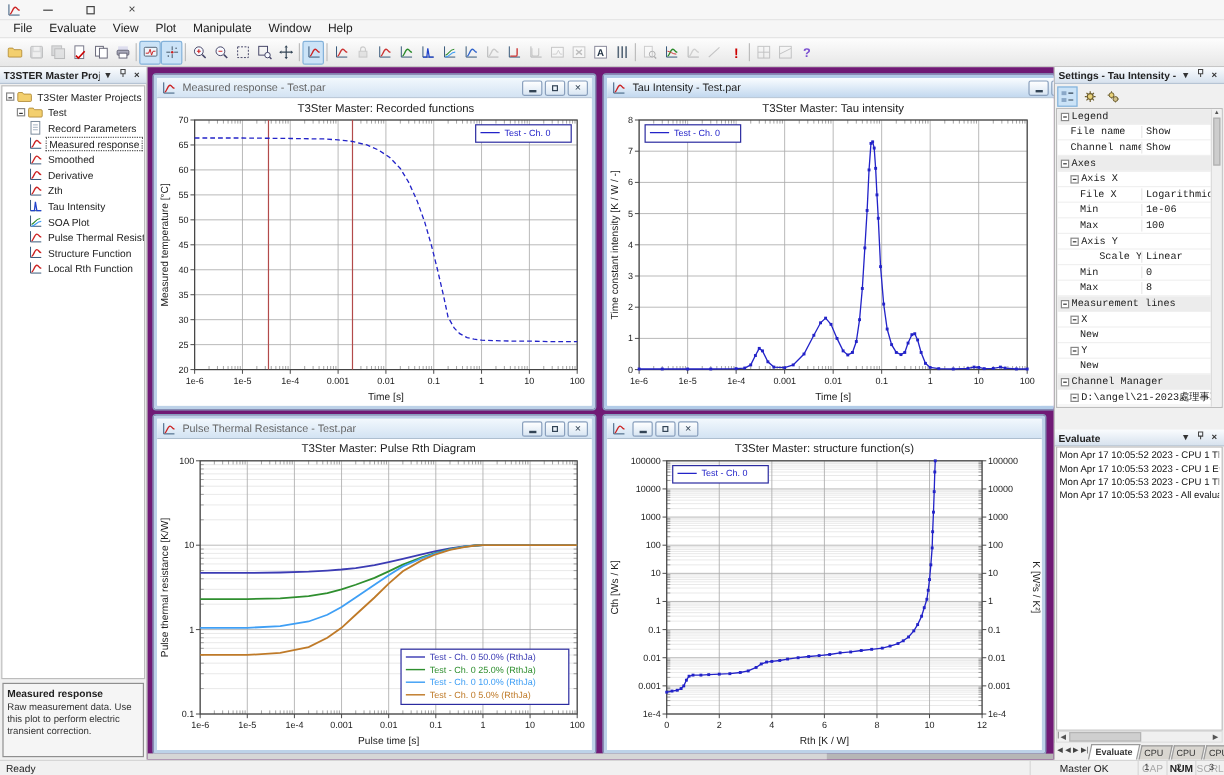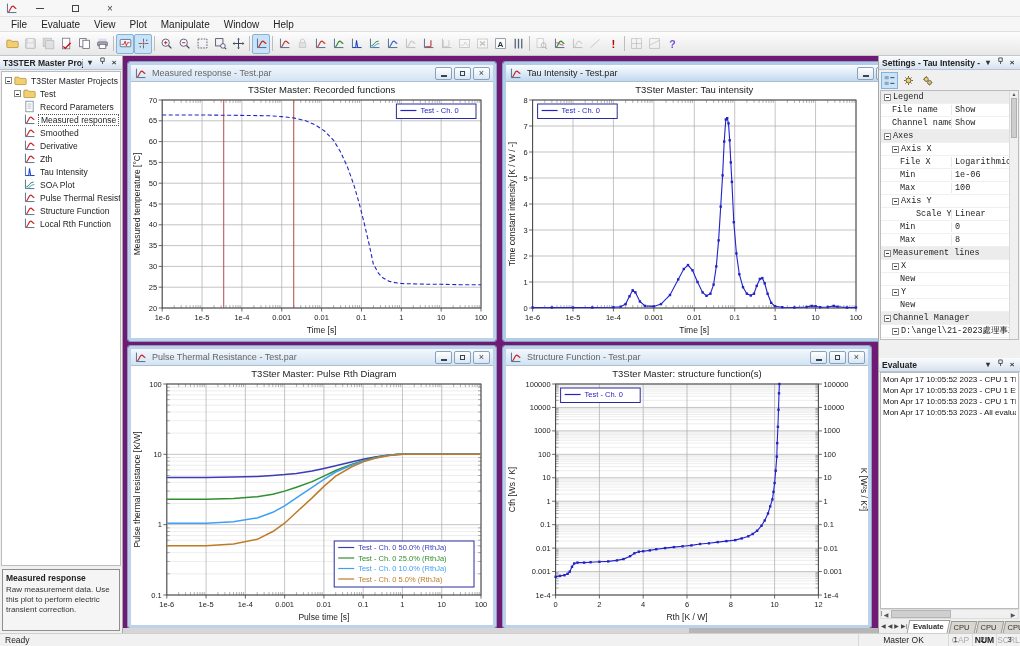--- a/index.html
+++ b/index.html
@@ -1264,21 +1264,20 @@
       </div>
 
       <div class="child-window" style="left:380px;top:290px;width:368px;height:282px">
         <div class="cw-titlebar">
           <span class="ticon cw-icon">
               <svg viewBox="0 0 16 16" width="13" height="13">
                 <path d="M3 2 v11 h11" fill="none" stroke="#335577" stroke-width="1"></path>
                 <path d="M4 12 C6 12 7 5 9.5 5 C11.5 5 11.5 8 14 8" fill="none" stroke="#c22" stroke-width="1.4"></path>
               </svg>
             </span>
-          <span class="cw-title">Structure Function - Test.par</span>
           <span class="cw-btns">
             <span class="cwb">
                 <span class="glyph-min"></span>
               </span>
             <span class="cwb">
                 <span class="glyph-restore"></span>
               </span>
             <span class="cwb">
                 <span class="x">×</span>
               </span>

